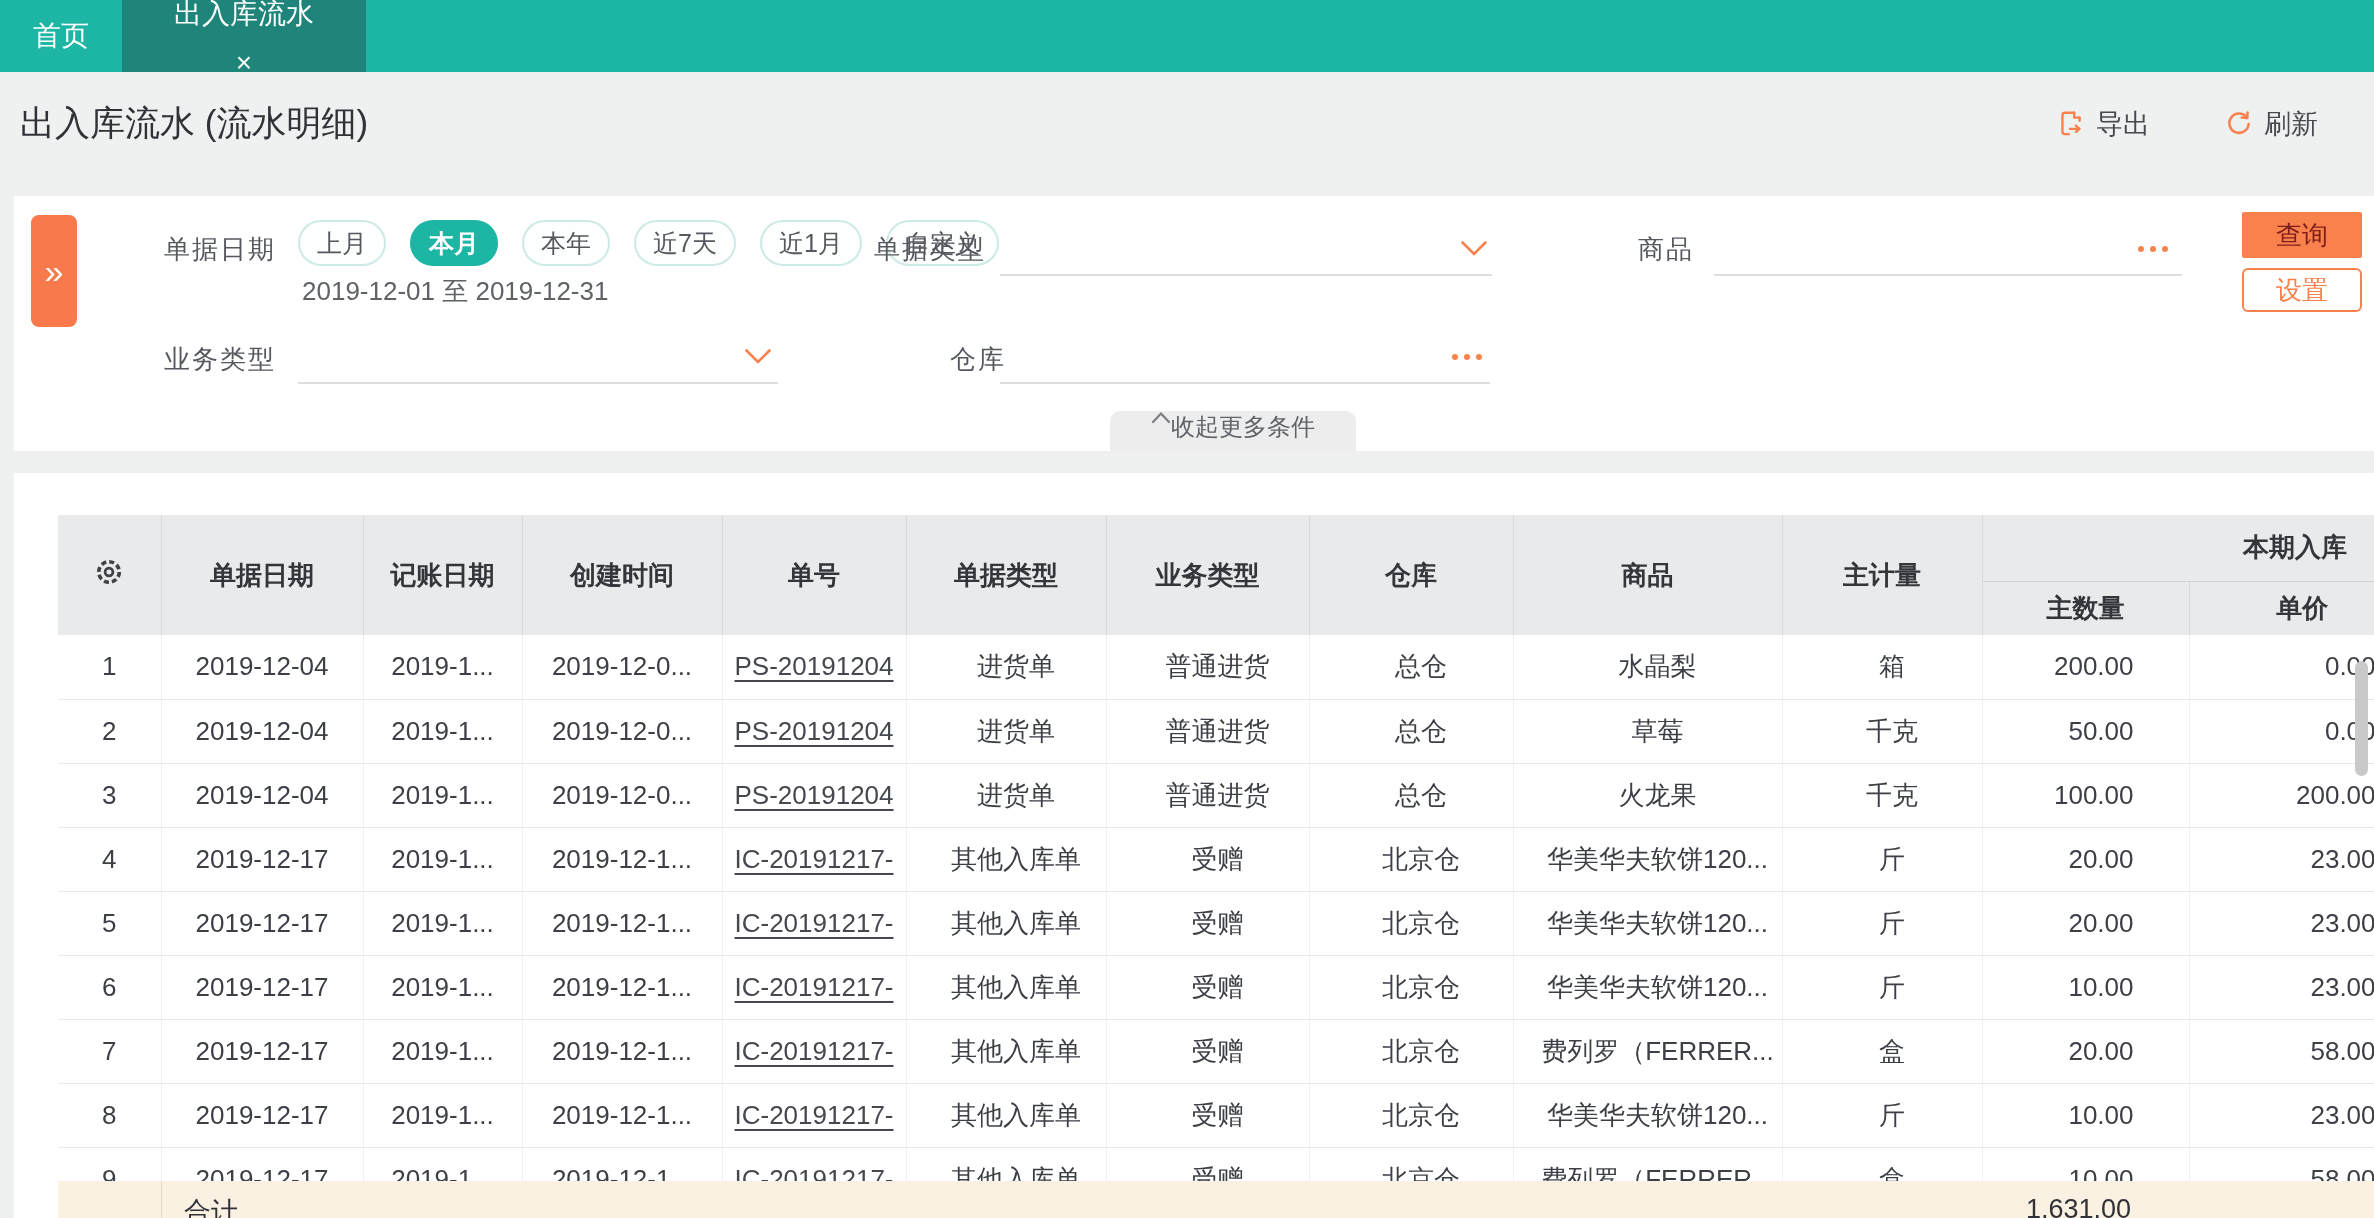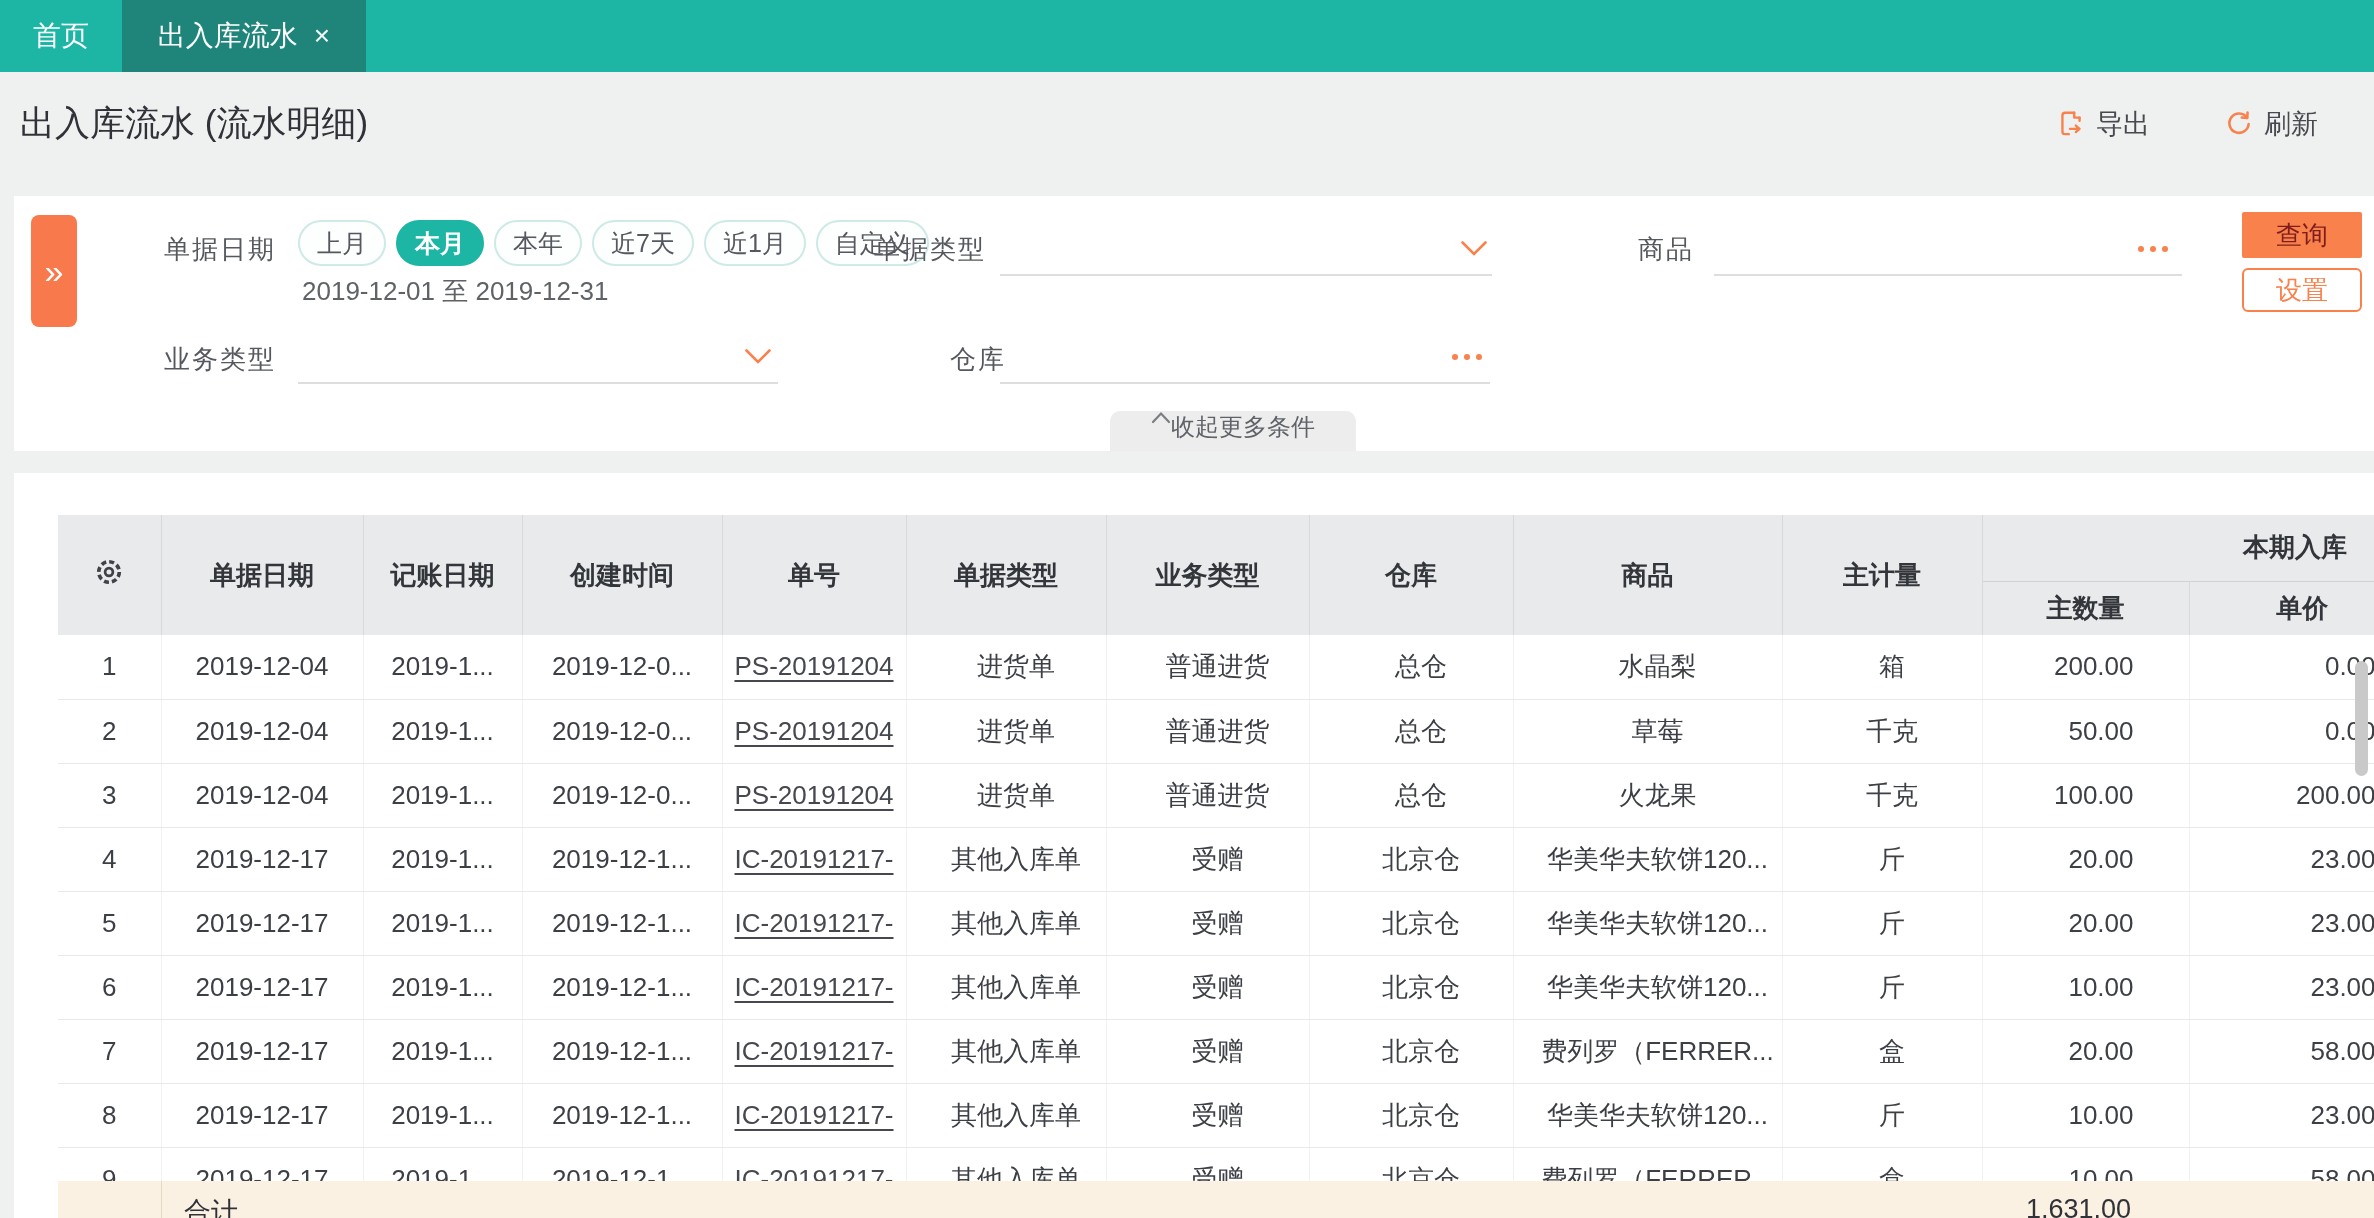--- a/index.html
+++ b/index.html
@@ -6,35 +6,35 @@
   html,body { width:2374px; height:1218px; }
   body {
     font-family:"Liberation Sans","DejaVu Sans",sans-serif;
     background:#eff0f0; color:#3c3f45; overflow:hidden; position:relative;
   }
   
   .topbar { height:72px; background:#1db5a4; display:flex; align-items:stretch; }
   .tab { display:flex; align-items:center; justify-content:center; color:#fff;
          font-size:28px; cursor:default; }
   .tab.home { width:122px; }
-  .tab.active { width:244px; background:#1f857b; gap:16px; }
+  .tab.active { width:244px; background:#1f857b; gap:16px;flex-direction:column; }
   .tab .close { font-size:28px; line-height:1; opacity:.95; }
   
   .title-section { height:106px; position:relative; }
   .page-title { position:absolute; left:20px; top:28px; font-size:35px; color:#303237; }
   .title-actions { position:absolute; right:56px; top:34px; display:flex; gap:74px; }
   .action { display:flex; align-items:center; gap:10px; font-size:27px; color:#47494e; }
   .action svg { display:block; }
   
   .filter-panel { position:relative; margin:18px 0 0 14px; width:2360px; height:255px; background:#fff; }
   .expander { position:absolute; left:17px; top:19px; width:46px; height:112px; background:#f8794b;
               border-radius:8px; color:#fff; display:flex; align-items:center; justify-content:center;
               font-size:34px; }
   .f-label { position:absolute; font-size:26px; color:#55585e; letter-spacing:2px; }
-  .pills { position:absolute; left:284px; top:24px; display:flex; gap:10px;justify-content:space-between; }
+  .pills { position:absolute; left:284px; top:24px; display:flex; gap:24px;justify-content:space-between; }
   .pill { height:46px; border:2px solid #cdeae6; background:#fdfefe; border-radius:23px;
           display:flex; align-items:center; padding:0 17px; font-size:25px; color:#55585e; }
   .pill.active { background:#1db5a4; border-color:#1db5a4; color:#fff; font-weight:700; }
   .date-range { position:absolute; left:288px; top:78px; font-size:26px; color:#5f6368; }
   .u-input { position:absolute; height:50px; background:transparent; border:none;
              border-bottom:2px solid #dcdee0; font-size:26px; color:#3c3f45; outline:none; }
   .icon-btn { position:absolute; display:flex; align-items:center; }
   .dots { display:flex; gap:6px; }
   .dots i { width:6px; height:6px; border-radius:50%; background:#f8814c; }
   .btn-query { position:absolute; left:2228px; top:16px; width:120px; height:46px; background:#f8814c;

